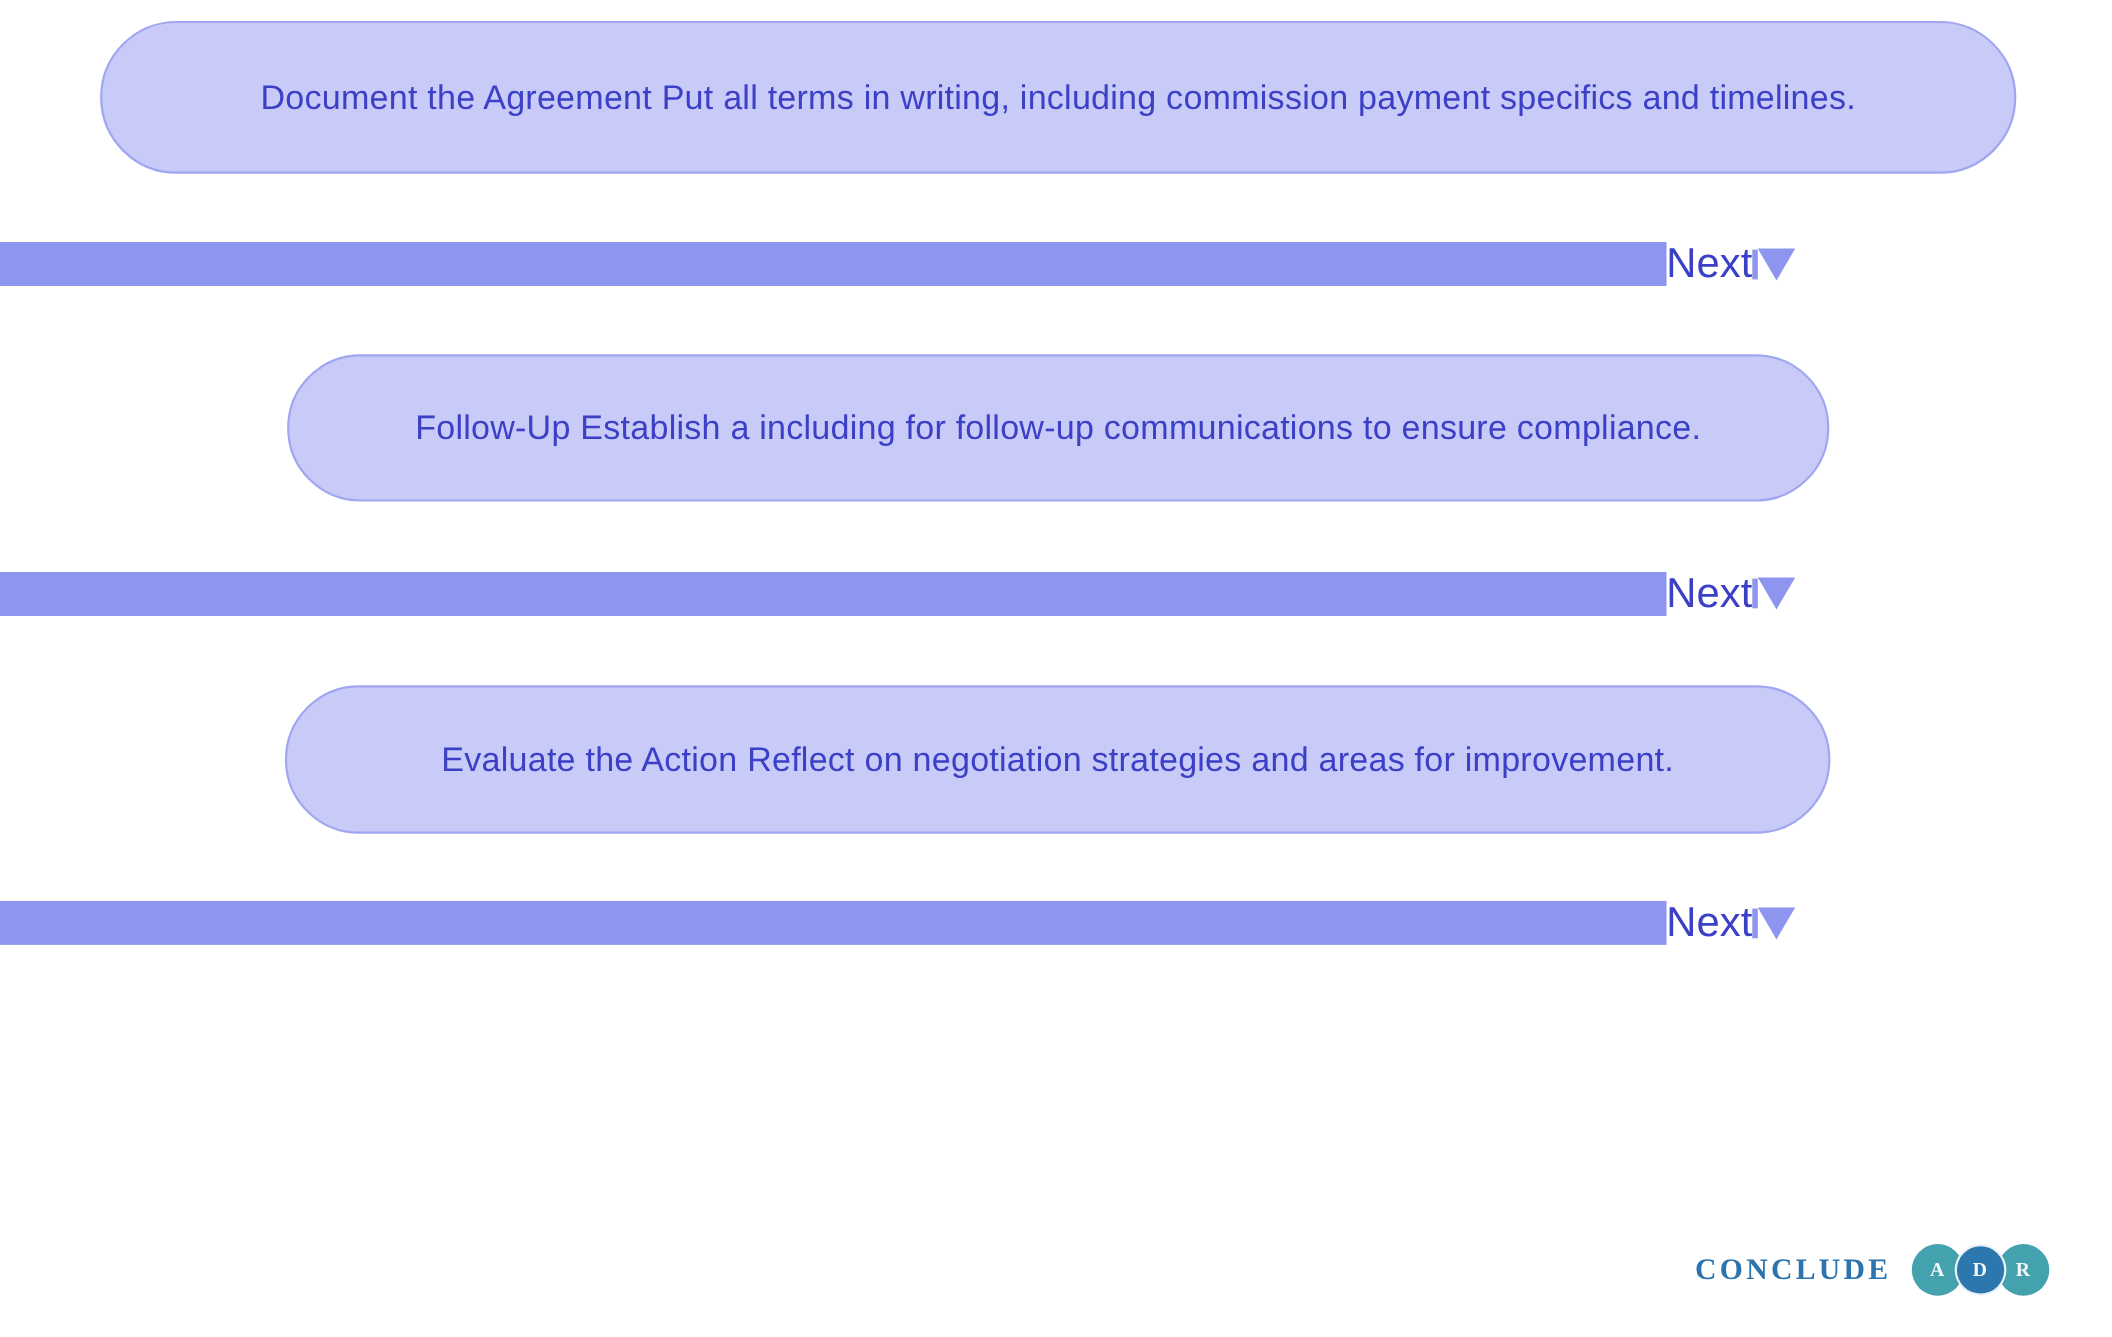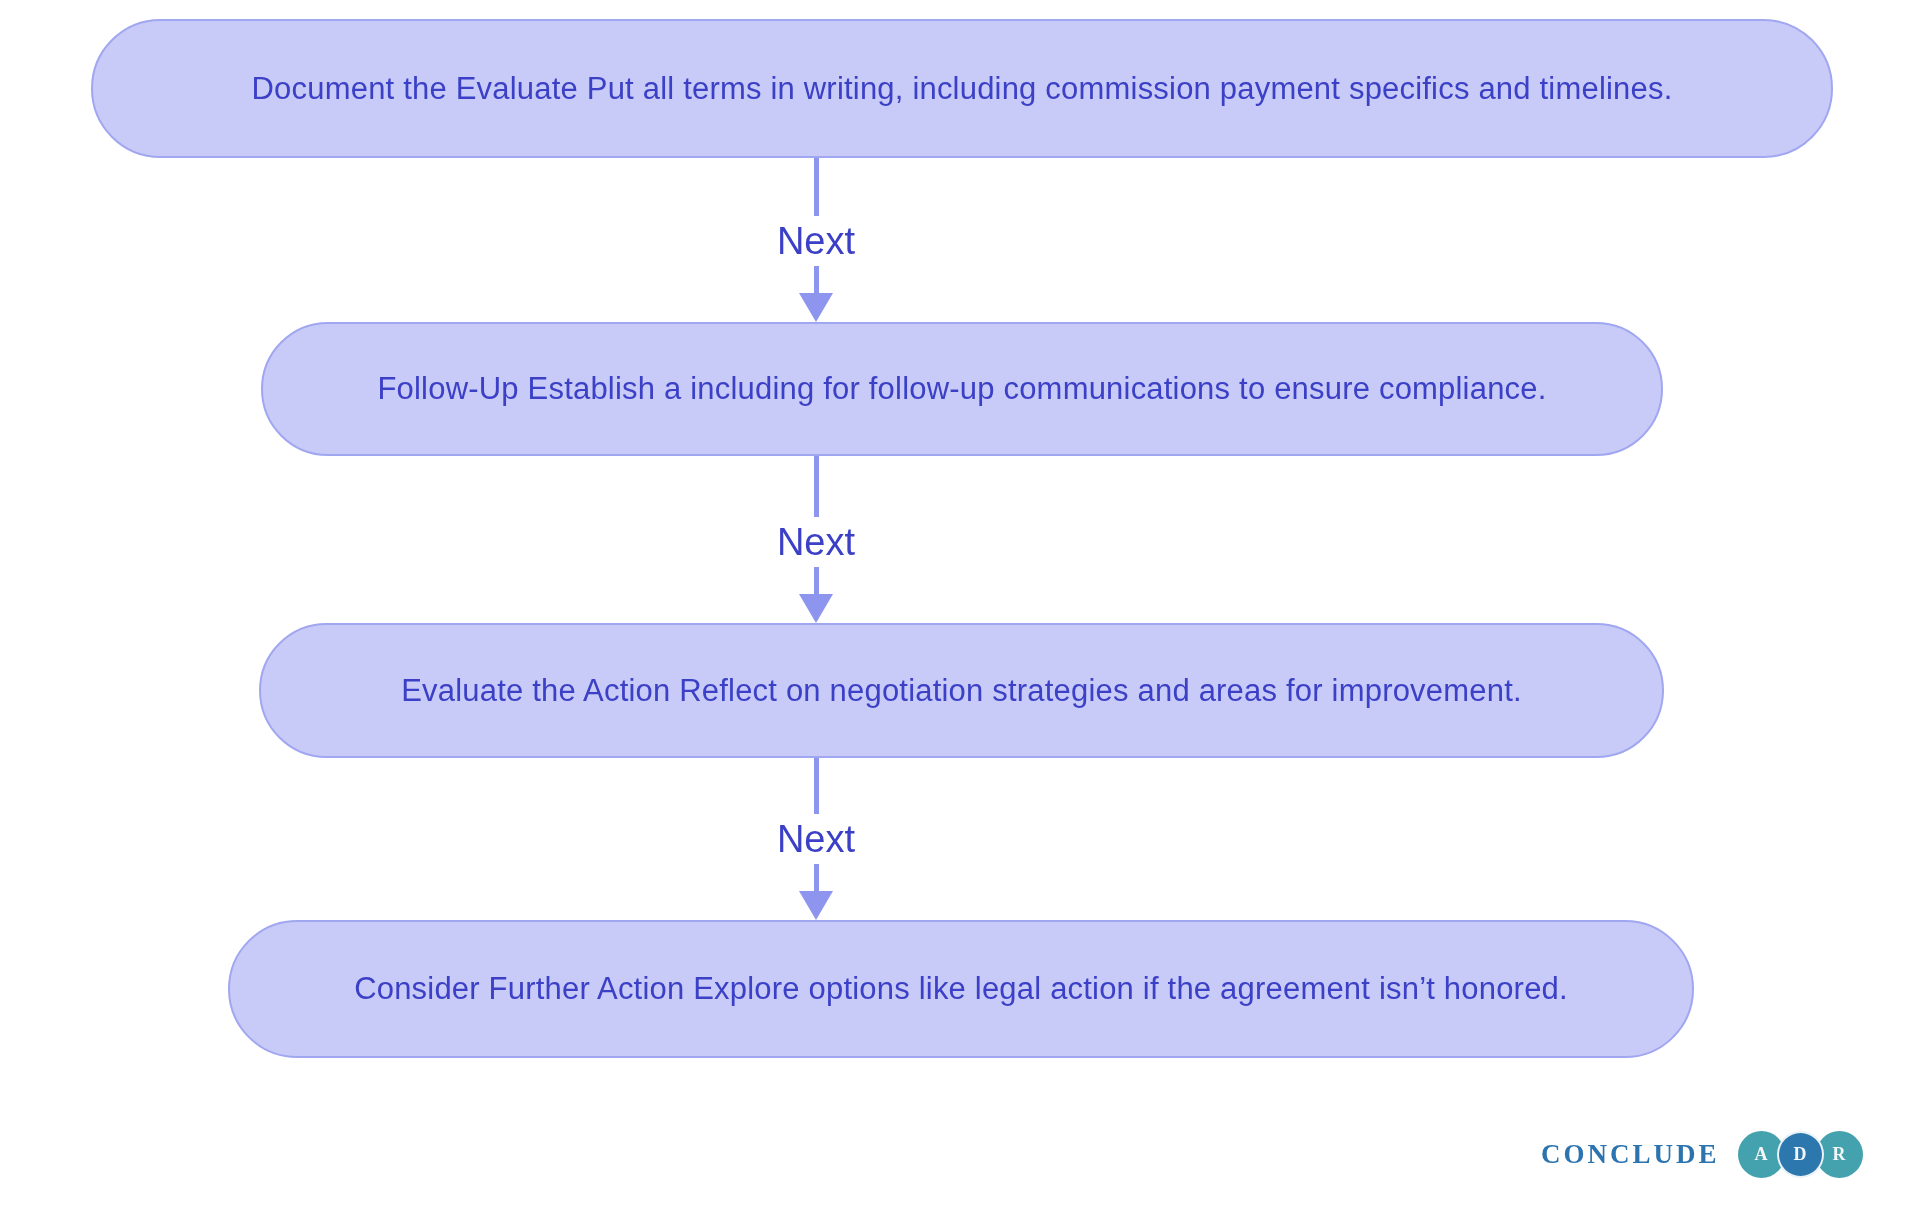--- a/index.html
+++ b/index.html
@@ -34,21 +34,21 @@
   .node-1 { left: 91px;  top: 19px;  width: 1742px; height: 139px; }
   .node-2 { left: 261px; top: 322px; width: 1402px; height: 134px; }
   .node-3 { left: 259px; top: 623px; width: 1405px; height: 135px; }
   .node-4 { left: 228px; top: 920px; width: 1466px; height: 138px; }
 
   
   .edge {
     position: absolute;
     left: 0; width: 1632px;
     display: flex;
-    flex-direction: column;
+    flex-direction: row;
     align-items: center;
   }
   .edge-1 { top: 158px; height: 164px; }
   .edge-2 { top: 456px; height: 167px; }
   .edge-3 { top: 758px; height: 162px; }
   .edge-seg-top {
     width: 5px;
     flex: 1 1 auto;
     min-height: 40px;
     background: var(--arrow, #8d95ee);
@@ -108,21 +108,21 @@
     border: 2px solid rgba(255,255,255,0.9);
   }
   .badge-2 { background: var(--badge-2, #43a2ae); z-index: 1; }
 </style>
 </head>
 <body>
 
 <div class="canvas">
 
   <div class="node node-1">
-    <span>Document the Evaluate Put all terms in writing, including commission payment specifics and timelines.</span>
+    <span>Document the Agreement Put all terms in writing, including commission payment specifics and timelines.</span>
   </div>
 
   <div class="edge edge-1">
     <div class="edge-seg-top"></div>
     <div class="edge-label">Next</div>
     <div class="edge-seg-bottom"></div>
     <div class="edge-arrowhead"></div>
   </div>
 
   <div class="node node-2">
@@ -140,23 +140,20 @@
     <span>Evaluate the Action Reflect on negotiation strategies and areas for improvement.</span>
   </div>
 
   <div class="edge edge-3">
     <div class="edge-seg-top"></div>
     <div class="edge-label">Next</div>
     <div class="edge-seg-bottom"></div>
     <div class="edge-arrowhead"></div>
   </div>
 
-  <div class="node node-4">
-    <span>Consider Further Action Explore options like legal action if the agreement isn’t honored.</span>
-  </div>
 
   <div class="logo">
     <span class="logo-wordmark">CONCLUDE</span>
     <span class="logo-badges">
       <span class="badge badge-0">A</span>
       <span class="badge badge-1">D</span>
       <span class="badge badge-2">R</span>
     </span>
   </div>
 

